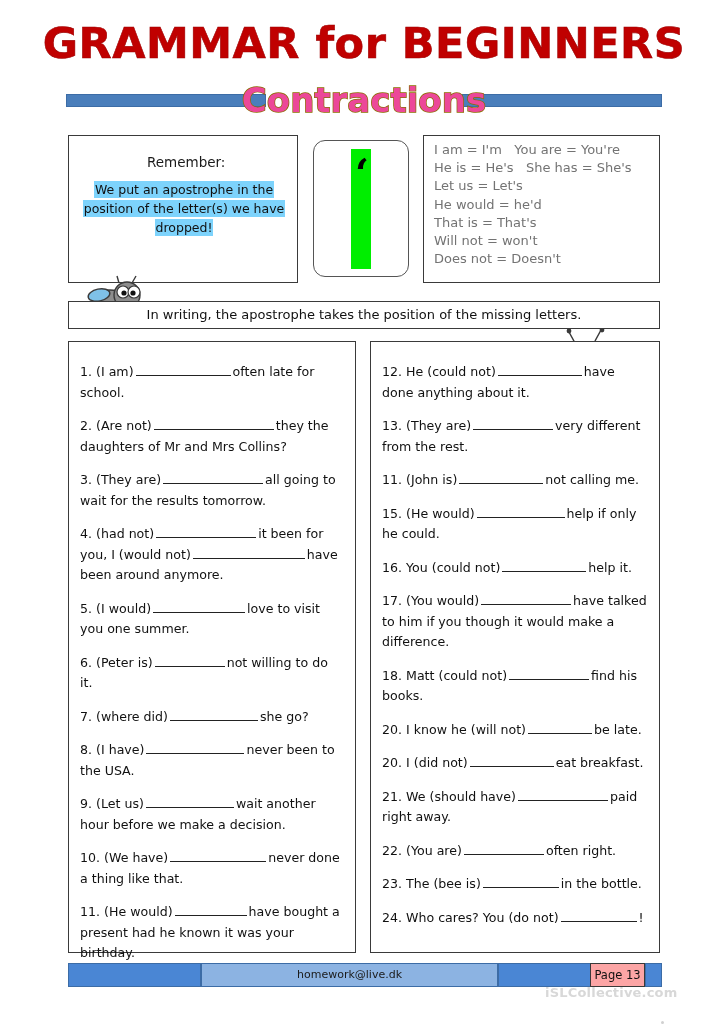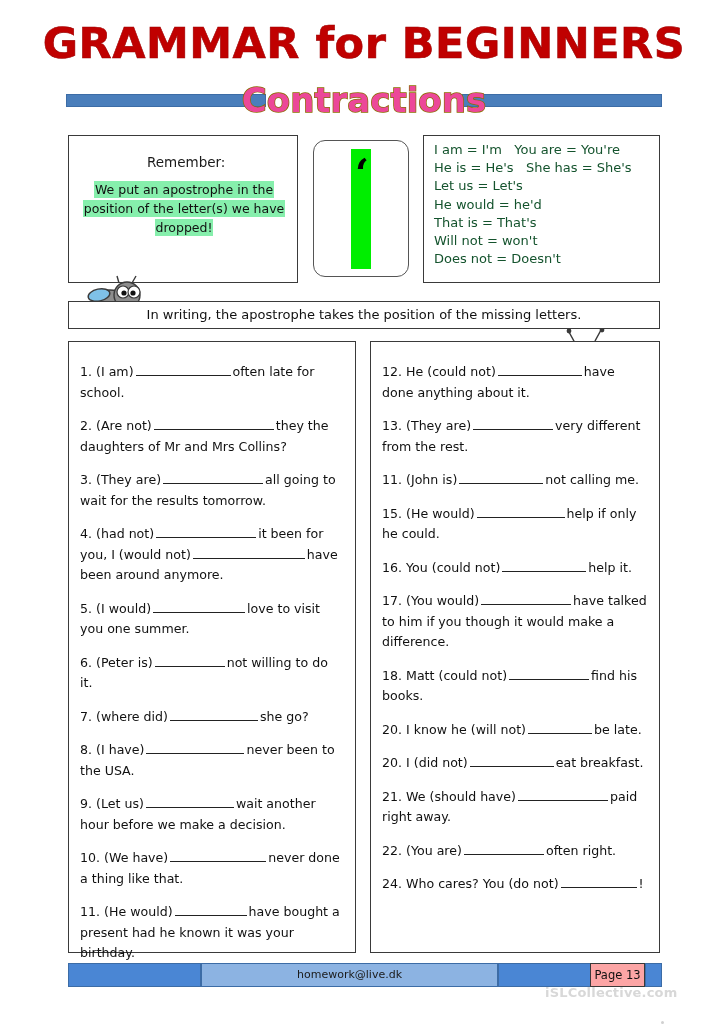--- a/index.html
+++ b/index.html
@@ -86,21 +86,21 @@
   .remember-highlight {
     position: absolute;
     left: 10px; top: 44px;
     width: 210px;
     text-align: center;
     font-size: 12.5px;
     line-height: 19px;
     color: #111;
   }
   .remember-highlight span {
-    background: #86efac;
+    background: #7dd3fc;
     box-decoration-break: clone;
     -webkit-box-decoration-break: clone;
     padding: 1px 1px;
   }
 
   .box-apostrophe {
     position: absolute;
     left: 313px; top: 9px;
     width: 96px; height: 137px;
     border: 1.5px solid #555;
@@ -132,21 +132,21 @@
     width: 237px; height: 148px;
     border: 1.5px solid #3a3a3a;
     background: #fff;
     box-sizing: border-box;
   }
   .list-lines {
     position: absolute;
     left: 10px; top: 5px;
     font-size: 13px;
     line-height: 18.2px;
-    color: #14532d;
+    color: #737373;
     white-space: pre;
   }
 
   
   .bug-gray { position: absolute; left: 86px; top: 142px; width: 62px; height: 50px; }
   .bug-purple { position: absolute; left: 557px; top: 196px; width: 98px; height: 88px; }
 
   
   .banner {
     position: absolute;
@@ -333,20 +333,21 @@
       <div class="q"><span>13. (They are)</span><span class="blank" style="width: 80px;"></span><span>very different from the rest.</span></div>
       <div class="q"><span>11. (John is)</span><span class="blank" style="width: 84px;"></span><span>not calling me.</span></div>
       <div class="q"><span>15. (He would)</span><span class="blank" style="width: 88px;"></span><span>help if only he could.</span></div>
       <div class="q"><span>16. You (could not)</span><span class="blank" style="width: 84px;"></span><span>help it.</span></div>
       <div class="q"><span>17. (You would)</span><span class="blank" style="width: 90px;"></span><span>have talked to him if you though it would make a difference.</span></div>
       <div class="q"><span>18. Matt (could not)</span><span class="blank" style="width: 80px;"></span><span>find his books.</span></div>
       <div class="q"><span>20. I know he (will not)</span><span class="blank" style="width: 64px;"></span><span>be late.</span></div>
       <div class="q"><span>20. I (did not)</span><span class="blank" style="width: 84px;"></span><span>eat breakfast.</span></div>
       <div class="q"><span>21. We (should have)</span><span class="blank" style="width: 90px;"></span><span>paid right away.</span></div>
       <div class="q"><span>22. (You are)</span><span class="blank" style="width: 80px;"></span><span>often right.</span></div>
+      <div class="q"><span>23. The (bee is)</span><span class="blank" style="width: 76px;"></span><span>in the bottle.</span></div>
       <div class="q"><span>24. Who cares? You (do not)</span><span class="blank" style="width: 76px;"></span><span>!</span></div>
     </div>
 
   <div class="footer">
     <div class="f-seg f-seg1 f-dark"></div>
     <div class="f-seg f-seg2 f-light"></div>
     <div class="f-seg f-seg3 f-dark"></div>
     <div class="f-seg f-seg4 f-dark"></div>
     <div class="f-email">homework@live.dk</div>
     <div class="f-page">Page 13</div>

